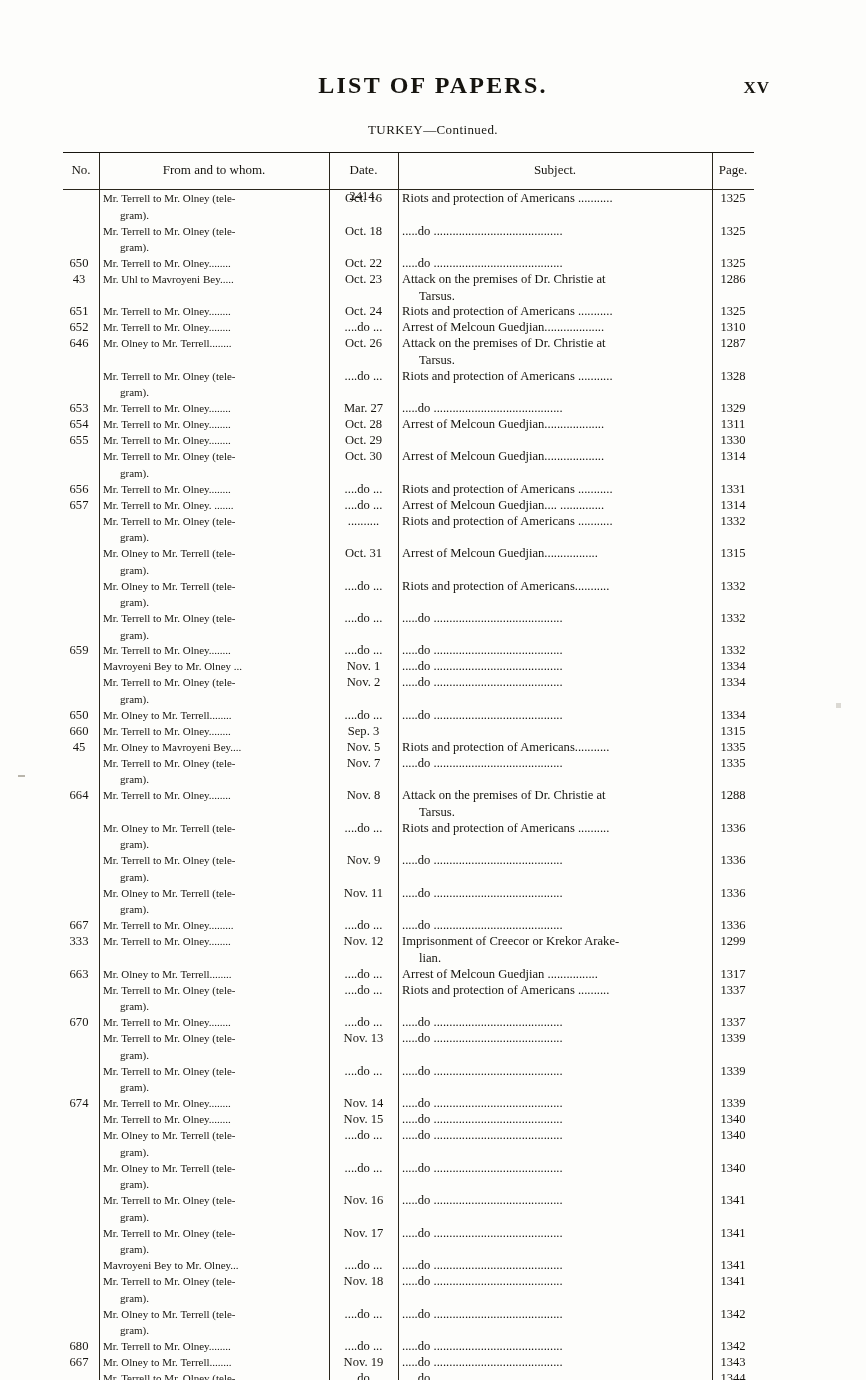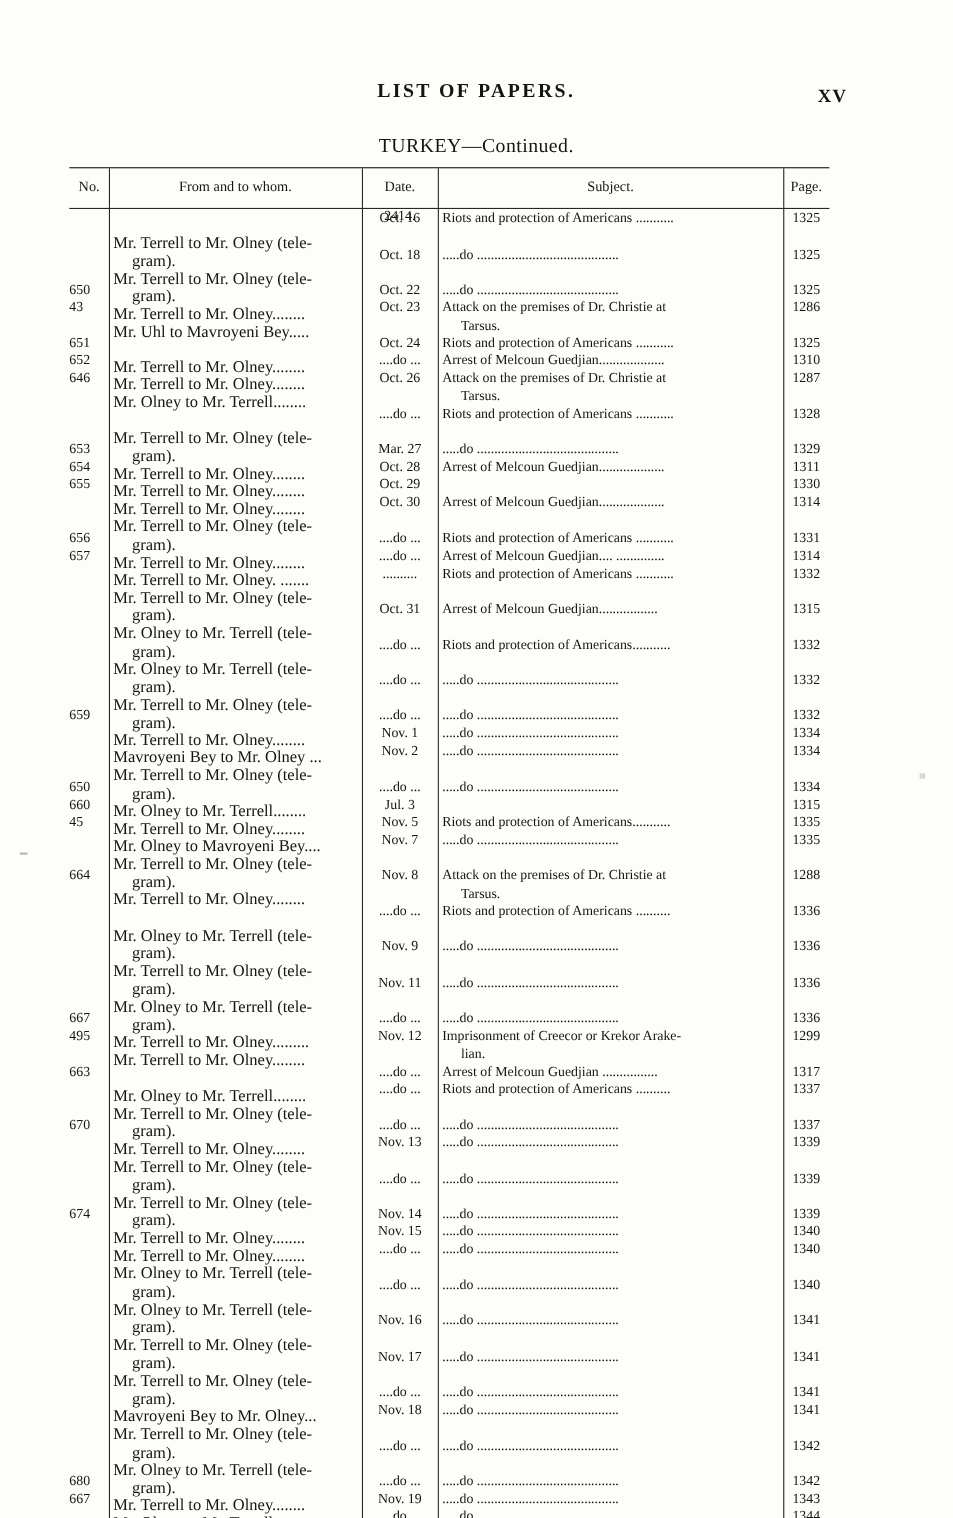--- a/index.html
+++ b/index.html
@@ -12,30 +12,30 @@
     overflow:hidden;
   }
   .page{
     position:absolute;left:0;top:0;width:866px;height:1380px;
   }
   
   .hdr{
     position:absolute;left:0;top:72px;width:866px;text-align:center;
   }
   .hdr .title{
-    font-size:18px;letter-spacing:2.2px;font-weight:700;
+    font-size:24px;letter-spacing:2.2px;font-weight:700;
     display:inline-block;
   }
   .folio{
     position:absolute;right:96px;top:78px;
     font-size:17px;font-weight:700;letter-spacing:1px;
   }
   .subhdr{
     position:absolute;left:0;top:122px;width:866px;text-align:center;
-    font-size:18px;letter-spacing:.4px;
+    font-size:13px;letter-spacing:.4px;
   }
   
   .tbl{
     position:absolute;left:63px;top:152px;width:691px;
   }
   .rule-top{height:1.4px;background:#17150f;width:691px;}
   .rule-thin{height:1px;background:#2a261c;width:691px;}
 
   .colhead{
     position:relative;height:36px;
@@ -54,26 +54,26 @@
 
   .body-wrap{position:relative;}
   .rowarea{position:relative;}
 
   .row{
     position:relative;
     display:block;
     width:691px;
   }
   .row .no{
-    position:absolute;left:0;width:32px;text-align:left;
+    position:absolute;left:0;width:32px;text-align:center;
     font-size:12.6px;line-height:16.2px;
   }
   .row .from{
     position:absolute;left:40px;width:222px;
-    font-size:15px;line-height:16.2px;margin-top:23px;
+    font-size:11px;line-height:16.2px;
   }
   .row .date{
     position:absolute;left:266px;width:69px;text-align:center;
     font-size:12.6px;line-height:16.2px;
   }
   .row .subj{
     position:absolute;left:339px;width:308px;
     font-size:12.6px;line-height:16.2px;
   }
   .row .page{
@@ -269,21 +269,21 @@
           <div class="row" style="position: absolute; top: 516.5px; height: 16.2px;">
             <div class="no">650</div>
             <div class="from">Mr. Olney to Mr. Terrell........</div>
             <div class="date">....do ...</div>
             <div class="subj">.....do .........................................</div>
             <div class="page">1334</div>
           </div>
           <div class="row" style="position: absolute; top: 532.5px; height: 16.2px;">
             <div class="no">660</div>
             <div class="from">Mr. Terrell to Mr. Olney........</div>
-            <div class="date">Jul.  3</div>
+            <div class="date">Sep.  3</div>
             <div class="page">1315</div>
           </div>
           <div class="row" style="position: absolute; top: 548.5px; height: 16.2px;">
             <div class="no">45</div>
             <div class="from">Mr. Olney to Mavroyeni Bey....</div>
             <div class="date">Nov.  5</div>
             <div class="subj">Riots and protection of Americans...........</div>
             <div class="page">1335</div>
           </div>
           <div class="row" style="position: absolute; top: 564.5px; height: 32.4px;">
@@ -322,21 +322,21 @@
             <div class="page">1336</div>
           </div>
           <div class="row" style="position: absolute; top: 727px; height: 16.2px;">
             <div class="no">667</div>
             <div class="from">Mr. Terrell to Mr. Olney.........</div>
             <div class="date">....do ...</div>
             <div class="subj">.....do .........................................</div>
             <div class="page">1336</div>
           </div>
           <div class="row" style="position: absolute; top: 743px; height: 32.4px;">
-            <div class="no">495</div>
+            <div class="no">333</div>
             <div class="from">Mr. Terrell to Mr. Olney........</div>
             <div class="date">Nov. 12</div>
             <div class="subj"><span>Imprisonment of Creecor or Krekor Arake-</span><span class="cont">lian.</span></div>
             <div class="page">1299</div>
           </div>
           <div class="row" style="position: absolute; top: 775.5px; height: 16.2px;">
             <div class="no">663</div>
             <div class="from">Mr. Olney to Mr. Terrell........</div>
             <div class="date">....do ...</div>
             <div class="subj">Arrest of Melcoun Guedjian ................</div>

